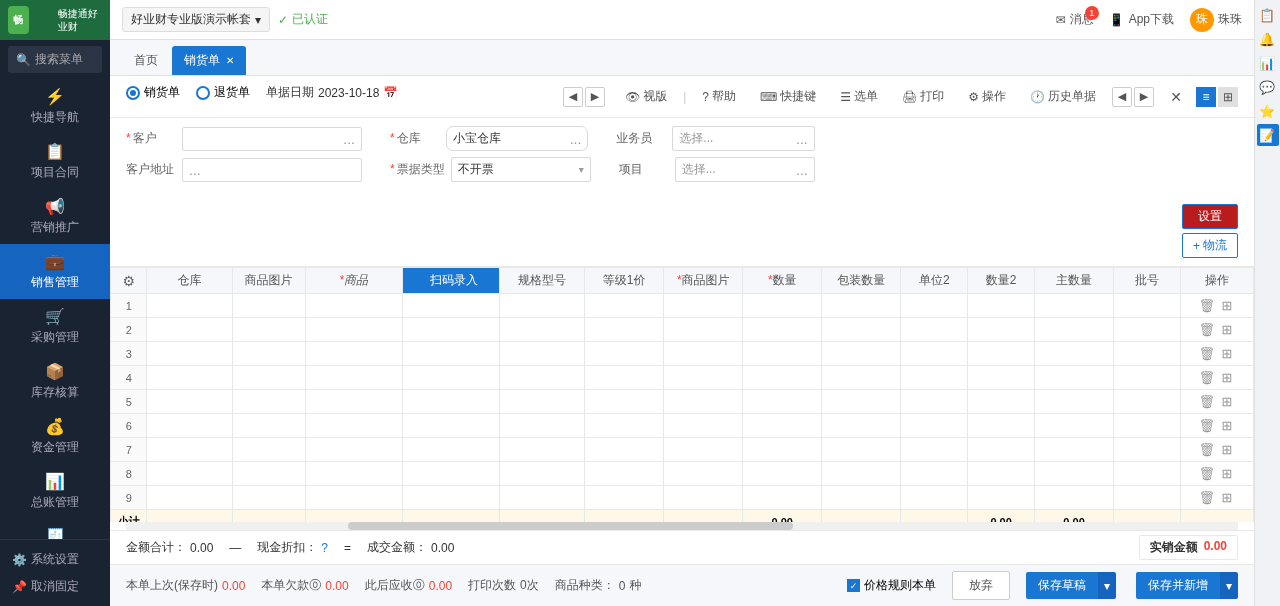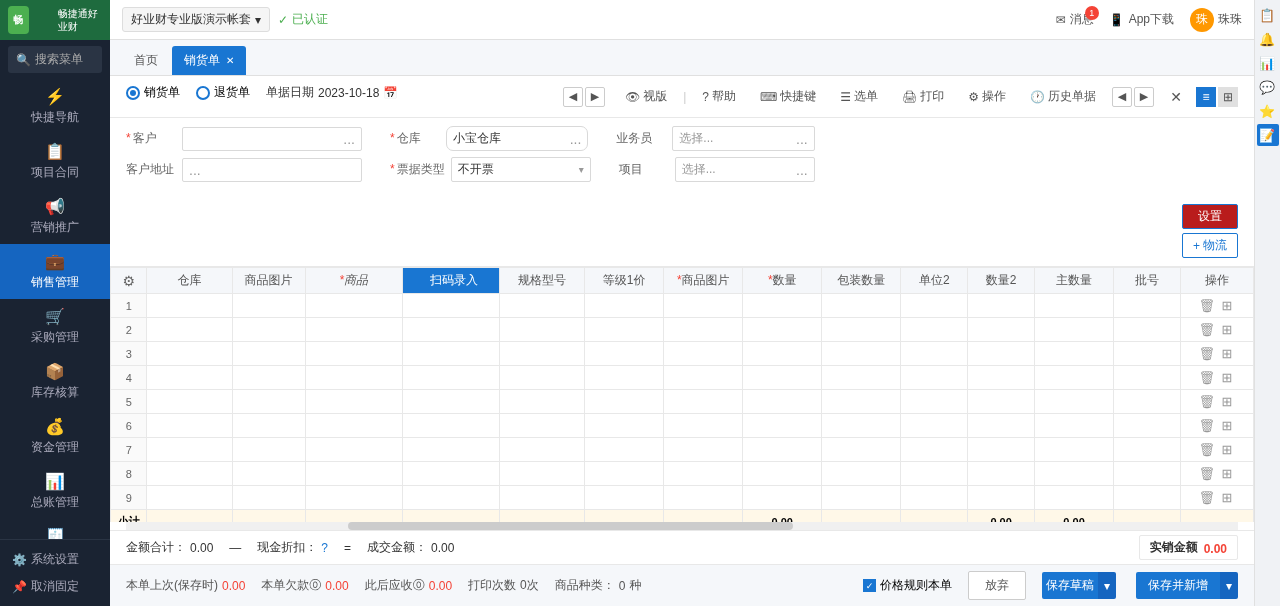--- a/index.html
+++ b/index.html
@@ -85,28 +85,28 @@
     .settings-col { width: 30px; background: #f5f7fa; text-align: center; }
     .op-icons { display: flex; align-items: center; justify-content: center; gap: 4px; }
     .op-icon { width: 16px; height: 16px; display: flex; align-items: center; justify-content: center; cursor: pointer; color: #999; font-size: 13px; }
     .gear-icon { color: #666; font-size: 14px; }
 
     
     .footer { border-top: 1px solid #e8e8e8; padding: 4px 16px; background: #fff; }
     .footer-row { display: flex; align-items: center; gap: 16px; font-size: 12px; color: #333; }
     .footer-item { display: flex; align-items: center; gap: 4px; }
     .footer-spacer { flex: 1; }
-    .amount-box { display: flex; align-items: flex-end; gap: 6px; border: 1px solid #e8e8e8; padding: 3px 10px; border-radius: 2px; color: #f44336; font-size: 14px; font-weight: bold; }
+    .amount-box { display: flex; align-items: flex-start; gap: 6px; border: 1px solid #e8e8e8; padding: 3px 10px; border-radius: 2px; color: #f44336; font-size: 14px; font-weight: bold; }
     .bottom-bar { display: flex; align-items: center; padding: 6px 16px; background: #f5f7fa; border-top: 1px solid #e8e8e8; gap: 16px; }
     .bottom-item { display: flex; align-items: center; gap: 4px; font-size: 11px; color: #555; }
     .bottom-spacer { flex: 1; }
     .checkbox-label { display: flex; align-items: center; gap: 4px; cursor: pointer; }
     .checkbox { width: 13px; height: 13px; border: 1px solid #1976d2; background: #1976d2; display: flex; align-items: center; justify-content: center; color: white; font-size: 9px; }
     .btn-abandon { padding: 5px 16px; border: 1px solid #ccc; border-radius: 2px; background: #fff; cursor: pointer; font-size: 12px; color: #555; }
-    .btn-save-draft { padding: 5px 4px; background: #1976d2; color: white; border: none; border-radius: 2px 0 0 2px; cursor: pointer; font-size: 12px; display: flex; align-items: center; gap: 4px; }
+    .btn-save-draft { padding: 5px 12px; background: #1976d2; color: white; border: none; border-radius: 2px 0 0 2px; cursor: pointer; font-size: 12px; display: flex; align-items: center; gap: 4px; }
     .btn-save-draft-arrow { padding: 5px 6px; background: #1565c0; color: white; border: none; border-radius: 0 2px 2px 0; cursor: pointer; }
     .btn-save-new { padding: 5px 12px; background: #1976d2; color: white; border: none; border-radius: 2px 0 0 2px; cursor: pointer; font-size: 12px; display: flex; align-items: center; gap: 4px; margin-left: 4px; }
     .btn-save-new-arrow { padding: 5px 6px; background: #1565c0; color: white; border: none; border-radius: 0 2px 2px 0; cursor: pointer; }
     .scrollbar-track { height: 8px; background: #f0f0f0; margin: 0 16px; }
     .scrollbar-thumb { width: 40%; height: 8px; background: #ccc; border-radius: 4px; margin-left: 20%; }
 
     
     .right-panel { width: 26px; background: #f0f2f5; border-left: 1px solid #e0e0e0; display: flex; flex-direction: column; align-items: center; padding-top: 4px; gap: 2px; height: 100%; }
     .rpanel-icon { width: 22px; height: 22px; display: flex; align-items: center; justify-content: center; cursor: pointer; color: #888; font-size: 13px; border-radius: 2px; }
     .rpanel-icon.active { background: #1976d2; color: white; }

